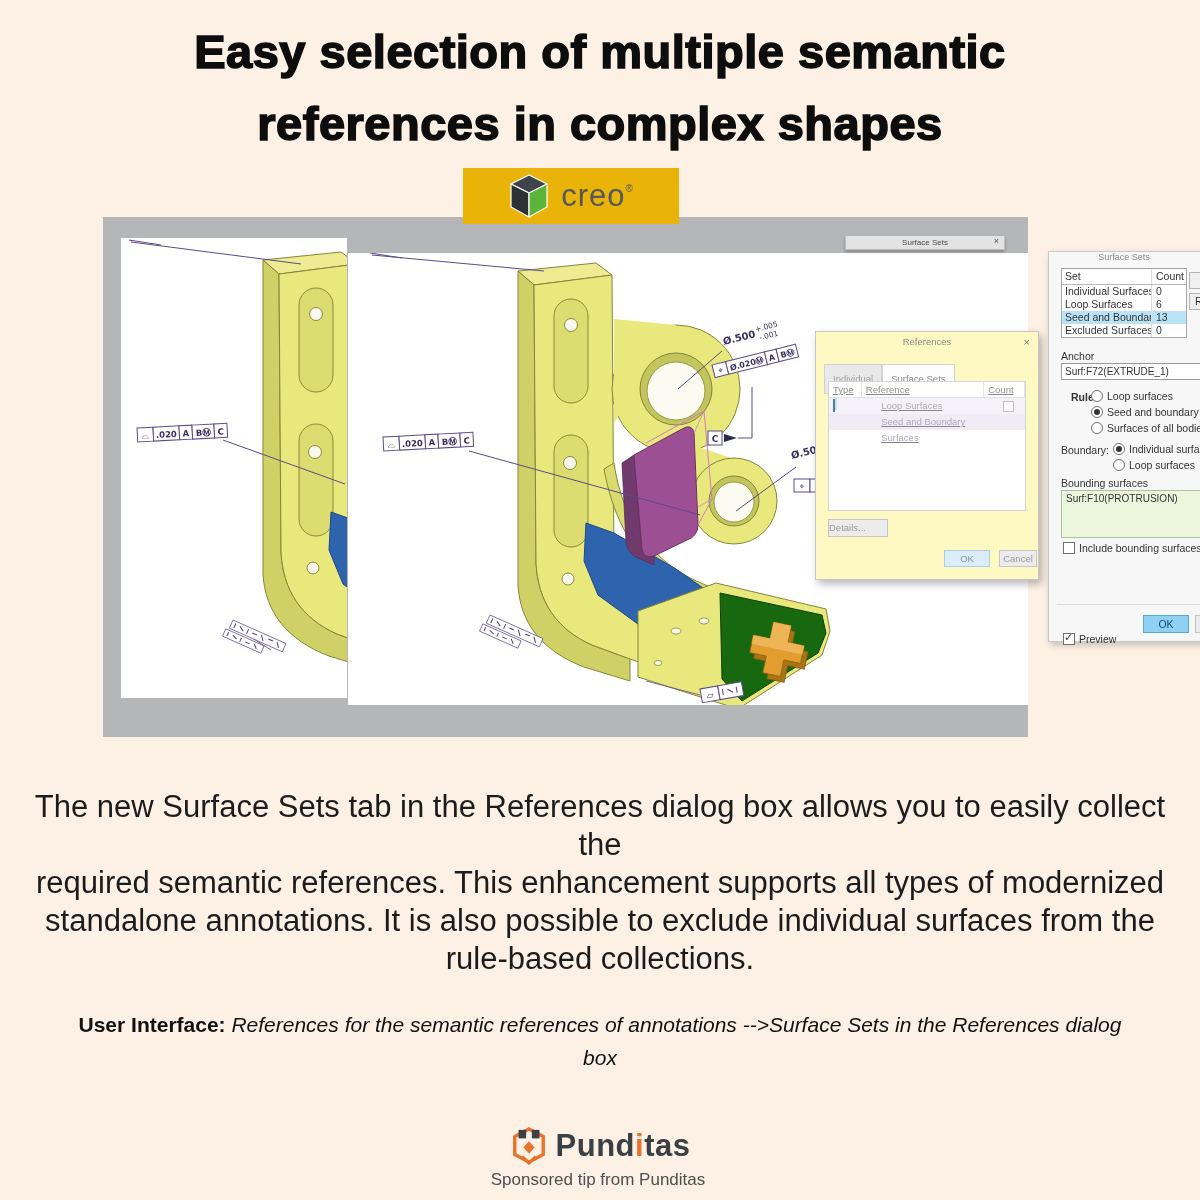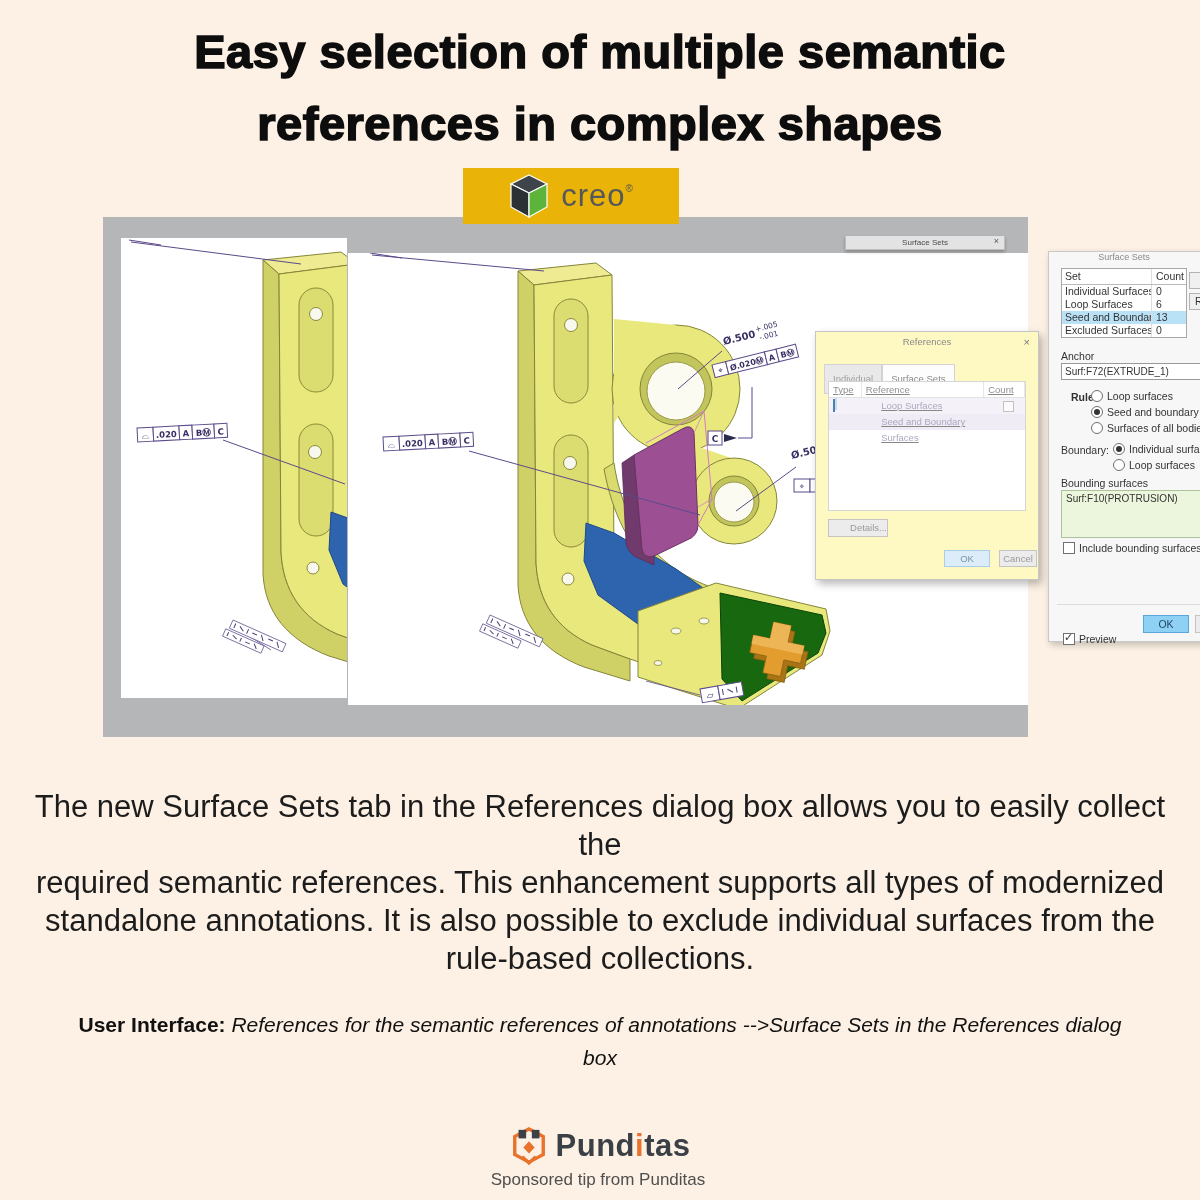--- a/index.html
+++ b/index.html
@@ -44,21 +44,21 @@
   .refdlg .grid{position:absolute;left:12px;top:49px;width:196px;height:128px;background:#fff;
                 border:1px solid #d5d5d5;text-decoration:underline;}
   .refdlg .ghead{display:flex;height:15px;line-height:15px;border-bottom:1px solid #e2e2e2;color:#909090;}
   .refdlg .ghead div{border-right:1px solid #e6e6e6;padding-left:4px;}
   .refdlg .c-type{width:28px;}  .refdlg .c-ref{width:118px;} .refdlg .c-strong{width:36px;}
   .refdlg .grow{display:flex;height:16px;line-height:16px;color:#aea7c0;}
   .refdlg .grow.r1{background:#f4f2f8;} .refdlg .grow.r2{background:#efecf5;}
   .ficon{width:11px;height:9px;margin:3px 0 0 4px;background:#7fb2e0;border:1px solid #4d7fb5;
          box-shadow:2px -2px 0 #c7ddf0;}
   .refdlg .cbx{width:9px;height:9px;border:1px solid #c2c2c2;background:#fbfbfb;margin:3px 0 0 12px;}
-  .btn{display:inline-block;text-align:right;background:#ececec;border:1px solid #c4c4c4;color:#999;}
+  .btn{display:inline-block;text-align:left;background:#ececec;border:1px solid #c4c4c4;color:#999;}
   .refdlg .details{position:absolute;left:12px;top:187px;width:58px;height:16px;line-height:16px;}
   .refdlg .ok{position:absolute;left:128px;top:218px;width:44px;height:15px;line-height:15px;
               background:#dcedf9;border:1px solid #abcde6;color:#7d95a8;}
   .refdlg .cancel{position:absolute;left:183px;top:218px;width:36px;height:15px;line-height:15px;}
 
   
   .sspanel{position:absolute;left:1048px;top:251px;width:176px;height:389px;background:#f7f7f7;
            border:1px solid #c9c9c9;box-shadow:2px 3px 7px rgba(0,0,0,.22);z-index:5;
            font-size:10.5px;color:#333;}
   .sspanel .ptitle{position:absolute;left:0;top:0;width:150px;text-align:center;font-size:9px;color:#8a8a8a;}

